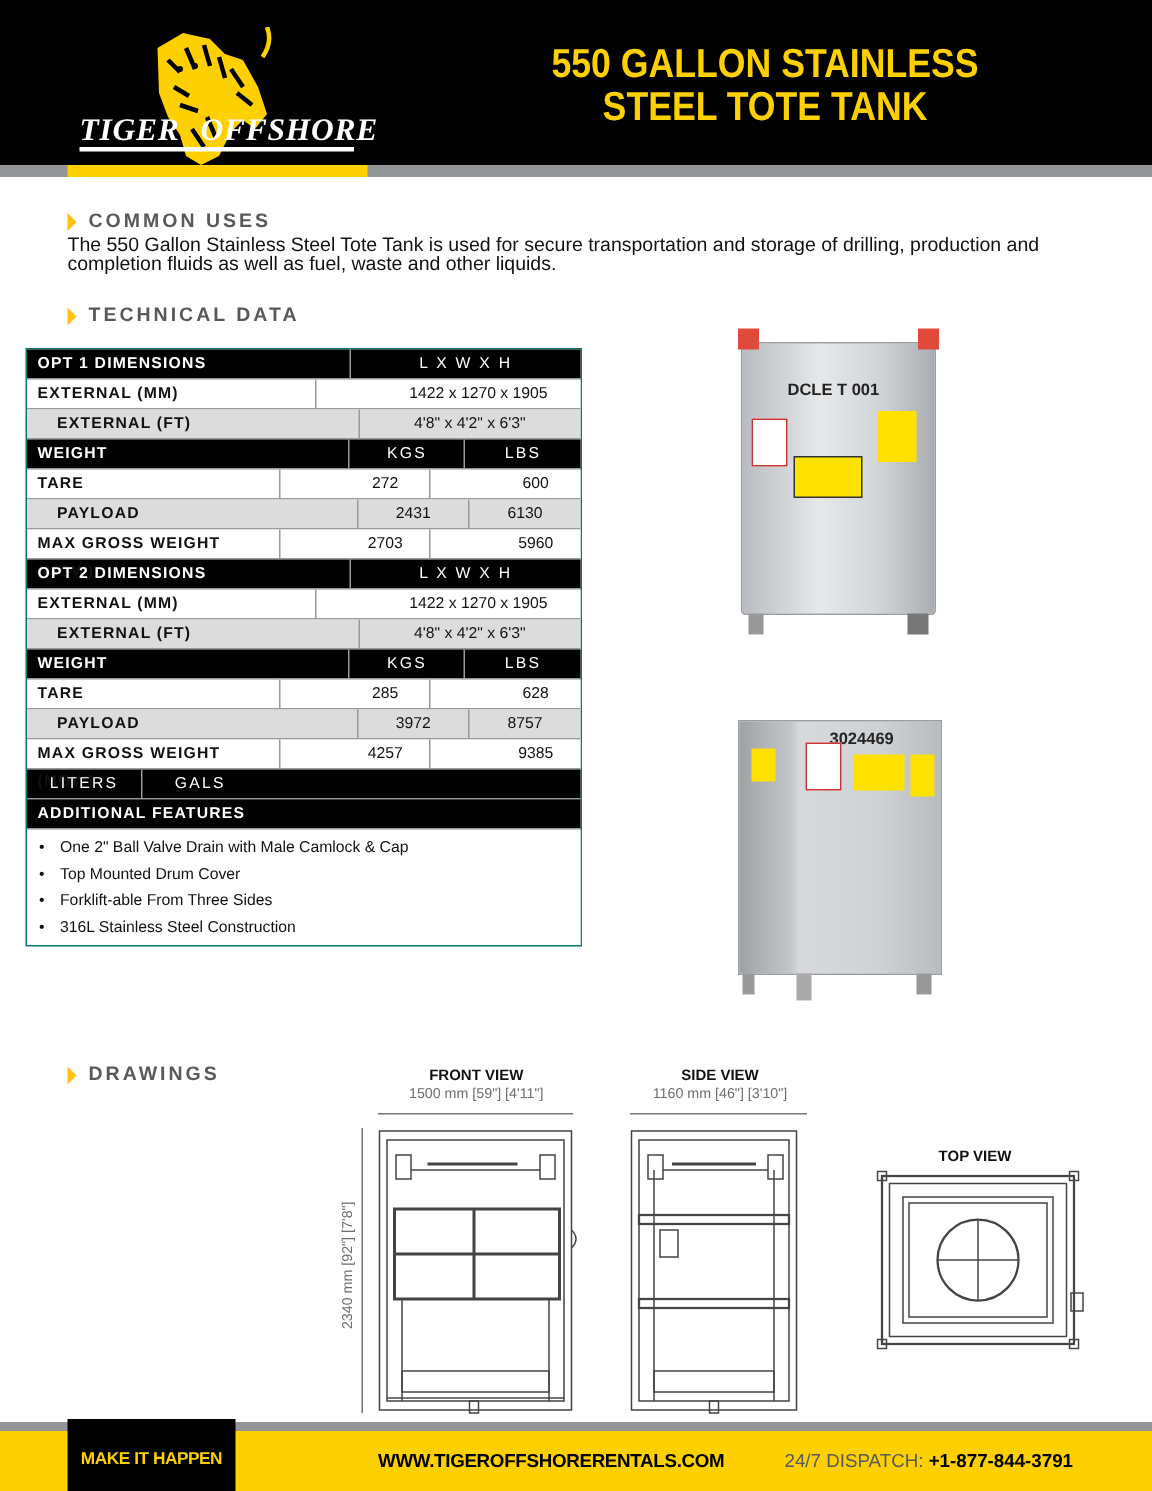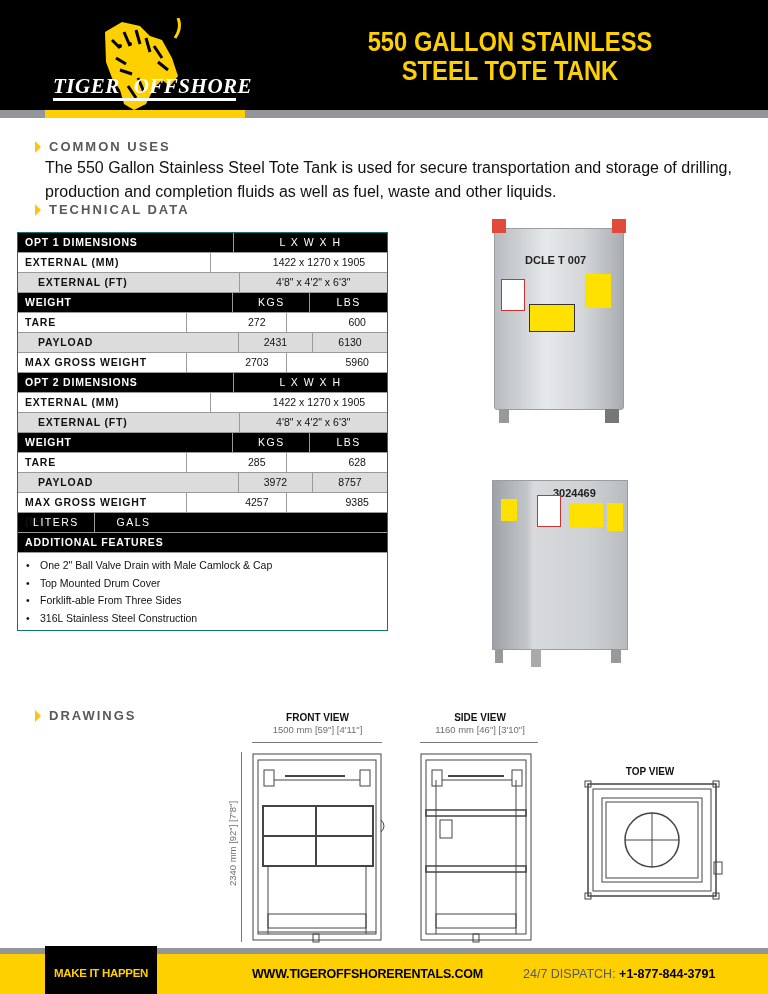--- a/index.html
+++ b/index.html
@@ -8,25 +8,25 @@
   .header { position:absolute; left:0; top:0; width:768px; height:110px; background:#000; }
   .stripe-gray { position:absolute; left:0; top:110px; width:768px; height:8px; background:#939598; }
   .stripe-yellow { position:absolute; left:45px; top:110px; width:200px; height:8px; background:#FFD000; }
   .logo { position:absolute; left:50px; top:18px; width:200px; height:92px; }
   .logo-text { position:absolute; left:3px; top:56px; font-family:"Liberation Serif", serif; font-weight:bold;
                font-style:italic; font-size:21px; color:#fff; letter-spacing:0.5px; white-space:nowrap; }
   .logo-underline { position:absolute; left:3px; top:80px; width:183px; height:3px; background:#fff; }
   .title { position:absolute; left:345px; top:28px; width:330px; text-align:center; color:#FFD000;
            font-family:"Liberation Sans", sans-serif; font-weight:bold; font-size:27px; line-height:29px;
            transform:scaleX(0.88); transform-origin:center; }
-  .section-head { position:absolute; left:35px; display:flex; align-items:center; }
+  .section-head { position:absolute; left:45px; display:flex; align-items:flex-end; }
   .section-head .tri { width:0; height:0; border-top:6px solid transparent; border-bottom:6px solid transparent;
                        border-left:6px solid #FFC20E; margin-right:8px; }
   .section-head .lbl { font-weight:bold; font-size:13px; letter-spacing:2px; color:#58595b; }
-  .para { position:absolute; left:45px; top:156px; width:690px; font-size:16px; line-height:24px; color:#111; }
+  .para { position:absolute; left:45px; top:156px; width:690px; font-size:13px; line-height:13px; color:#111; }
   .spec { position:absolute; left:17px; top:232px; width:369px; border:1px solid #0f766e; border-collapse:collapse; }
   .row { display:flex; height:19px; border-bottom:1px solid #9a9a9a; }
   .row:last-child { border-bottom:none; }
   .row.dark { background:#000; color:#fff; }
   .row.gray { background:#dcdcdc;padding-left:13px; }
   .row.white { background:#fff;gap:40px; }
   .c1 { width:215px; padding-left:7px; font-weight:bold; font-size:10.5px; letter-spacing:0.8px; line-height:19px;
         border-right:1px solid #9a9a9a; box-sizing:border-box; width:216px; }
   .c23 { width:153px; text-align:center; font-size:10.5px; line-height:19px; }
   .c2 { width:76px; text-align:center; font-size:10.5px; line-height:19px; border-right:1px solid #9a9a9a; }
@@ -160,21 +160,21 @@
       <div class="feat"><span class="b">•</span><span>One 2" Ball Valve Drain  with Male Camlock &amp; Cap</span></div>
       <div class="feat"><span class="b">•</span><span>Top Mounted Drum Cover</span></div>
       <div class="feat"><span class="b">•</span><span>Forklift-able From Three Sides</span></div>
       <div class="feat"><span class="b">•</span><span>316L Stainless Steel Construction</span></div>
     </div>
   </div>
 
 <div class="photo" style="left:494px;top:228px;width:128px;height:180px;border-radius:3px;">
   <div style="position:absolute;left:-3px;top:-10px;width:14px;height:14px;background:#e04a3a"></div>
   <div style="position:absolute;right:-3px;top:-10px;width:14px;height:14px;background:#e04a3a"></div>
-  <div style="position:absolute;left:30px;top:25px;font-weight:bold;font-size:11px;color:#222">DCLE T 007</div>
+  <div style="position:absolute;left:30px;top:25px;font-weight:bold;font-size:11px;color:#222">DCLE T 001</div>
   <div style="position:absolute;left:34px;top:75px;width:44px;height:26px;background:#FFE100;border:1px solid #333"></div>
   <div style="position:absolute;left:90px;top:45px;width:26px;height:34px;background:#FFE100"></div>
   <div style="position:absolute;left:6px;top:50px;width:22px;height:30px;background:#fff;border:1px solid #c33"></div>
   <div style="position:absolute;left:4px;bottom:-14px;width:10px;height:14px;background:#999"></div>
   <div style="position:absolute;right:4px;bottom:-14px;width:14px;height:14px;background:#777"></div>
 </div>
 
 <div class="photo" style="left:492px;top:480px;width:134px;height:168px;background:linear-gradient(90deg,#9ea2a6,#c3c6c9 25%,#d7d9db 30%,#cfd2d5 70%,#b9bcbf);">
   <div style="position:absolute;left:60px;top:6px;font-weight:bold;font-size:11px;color:#222">3024469</div>
   <div style="position:absolute;left:8px;top:18px;width:16px;height:22px;background:#FFE100"></div>

